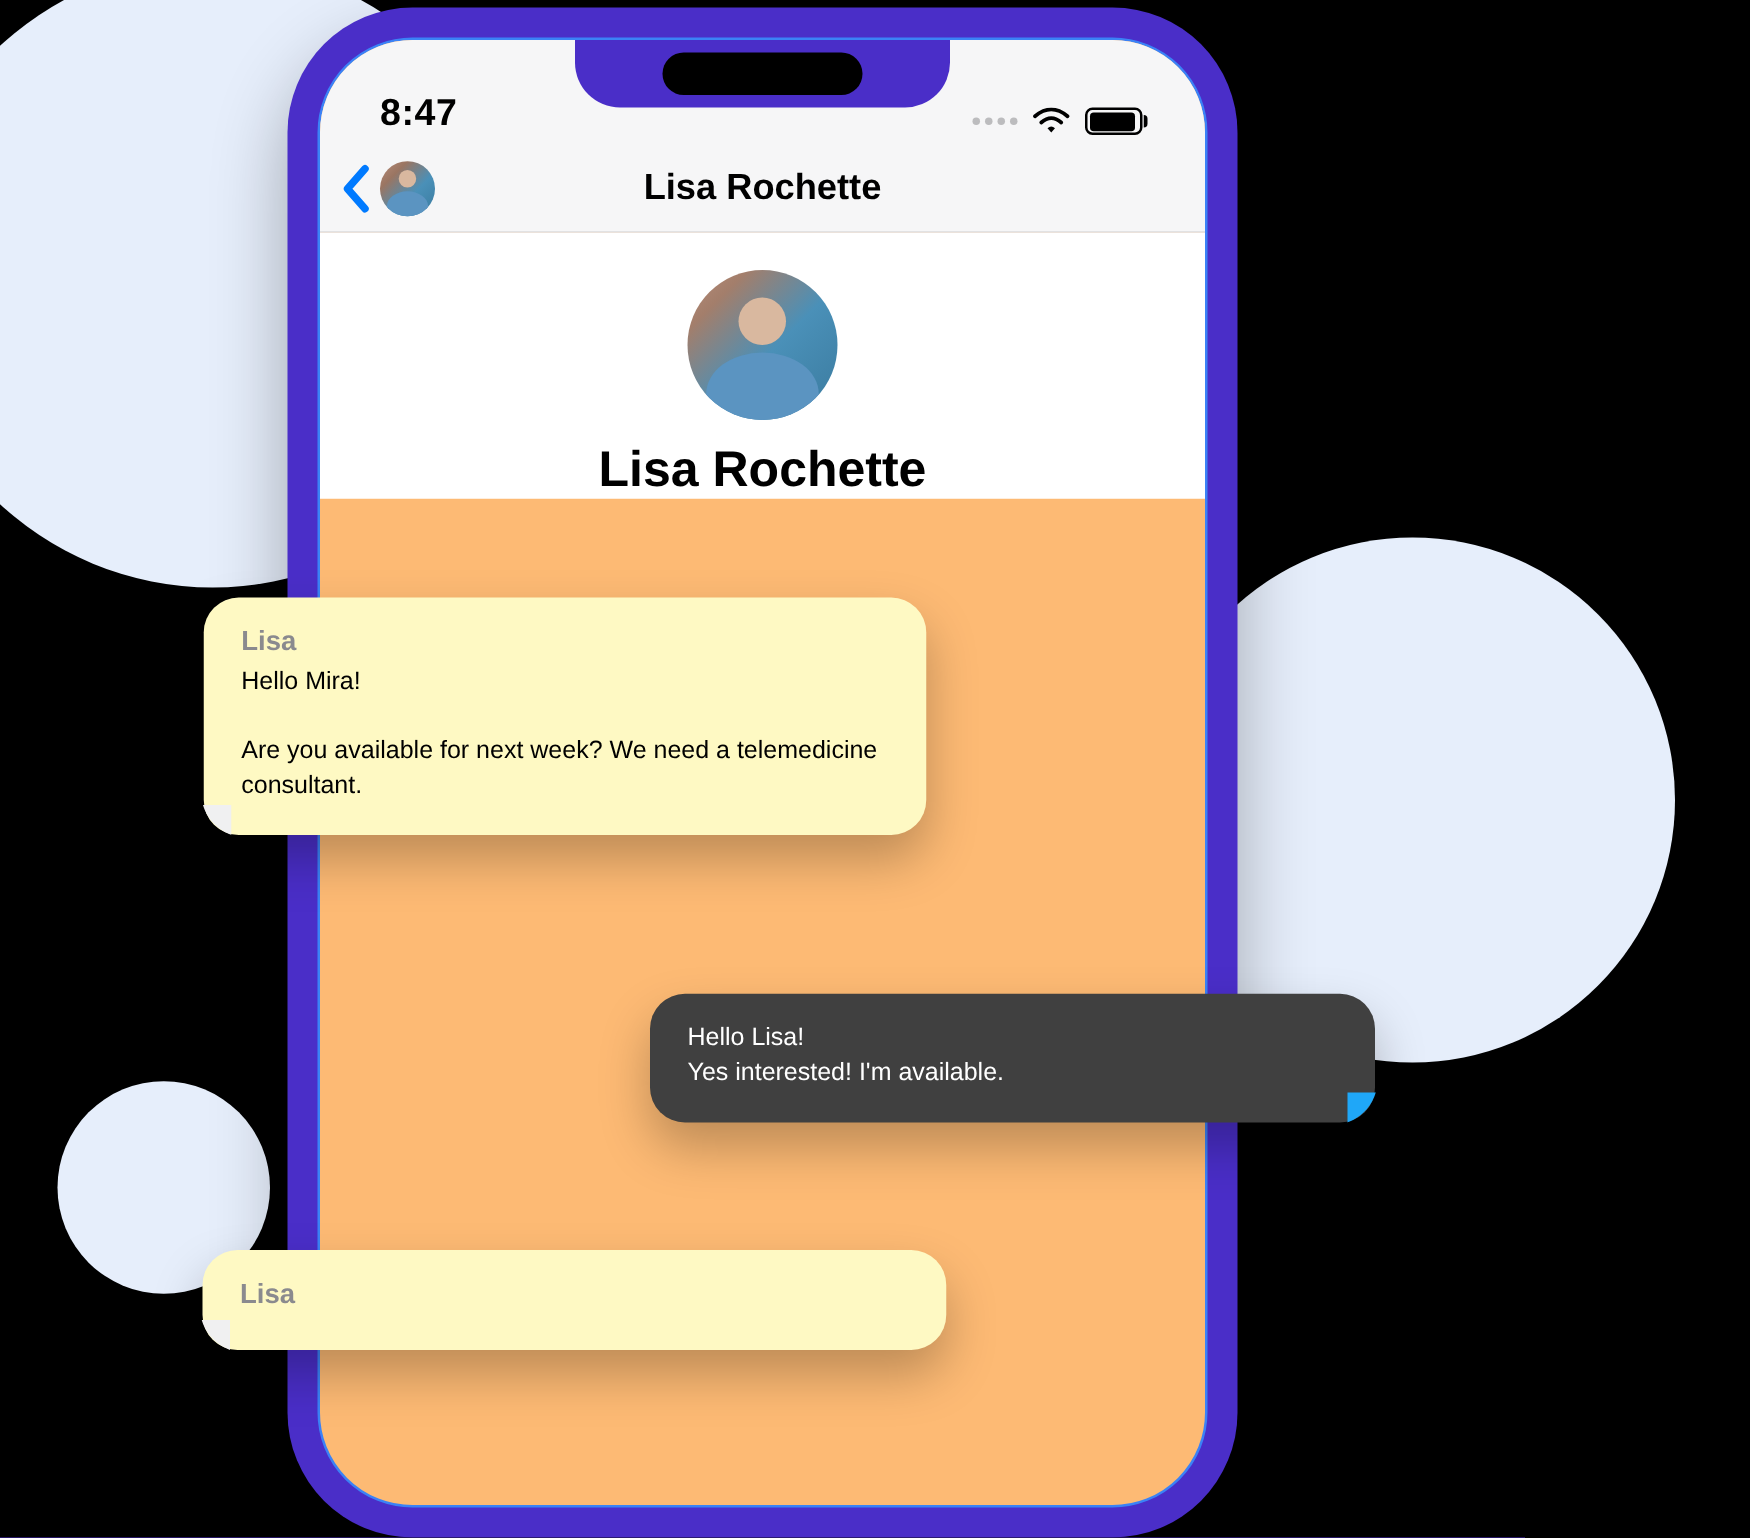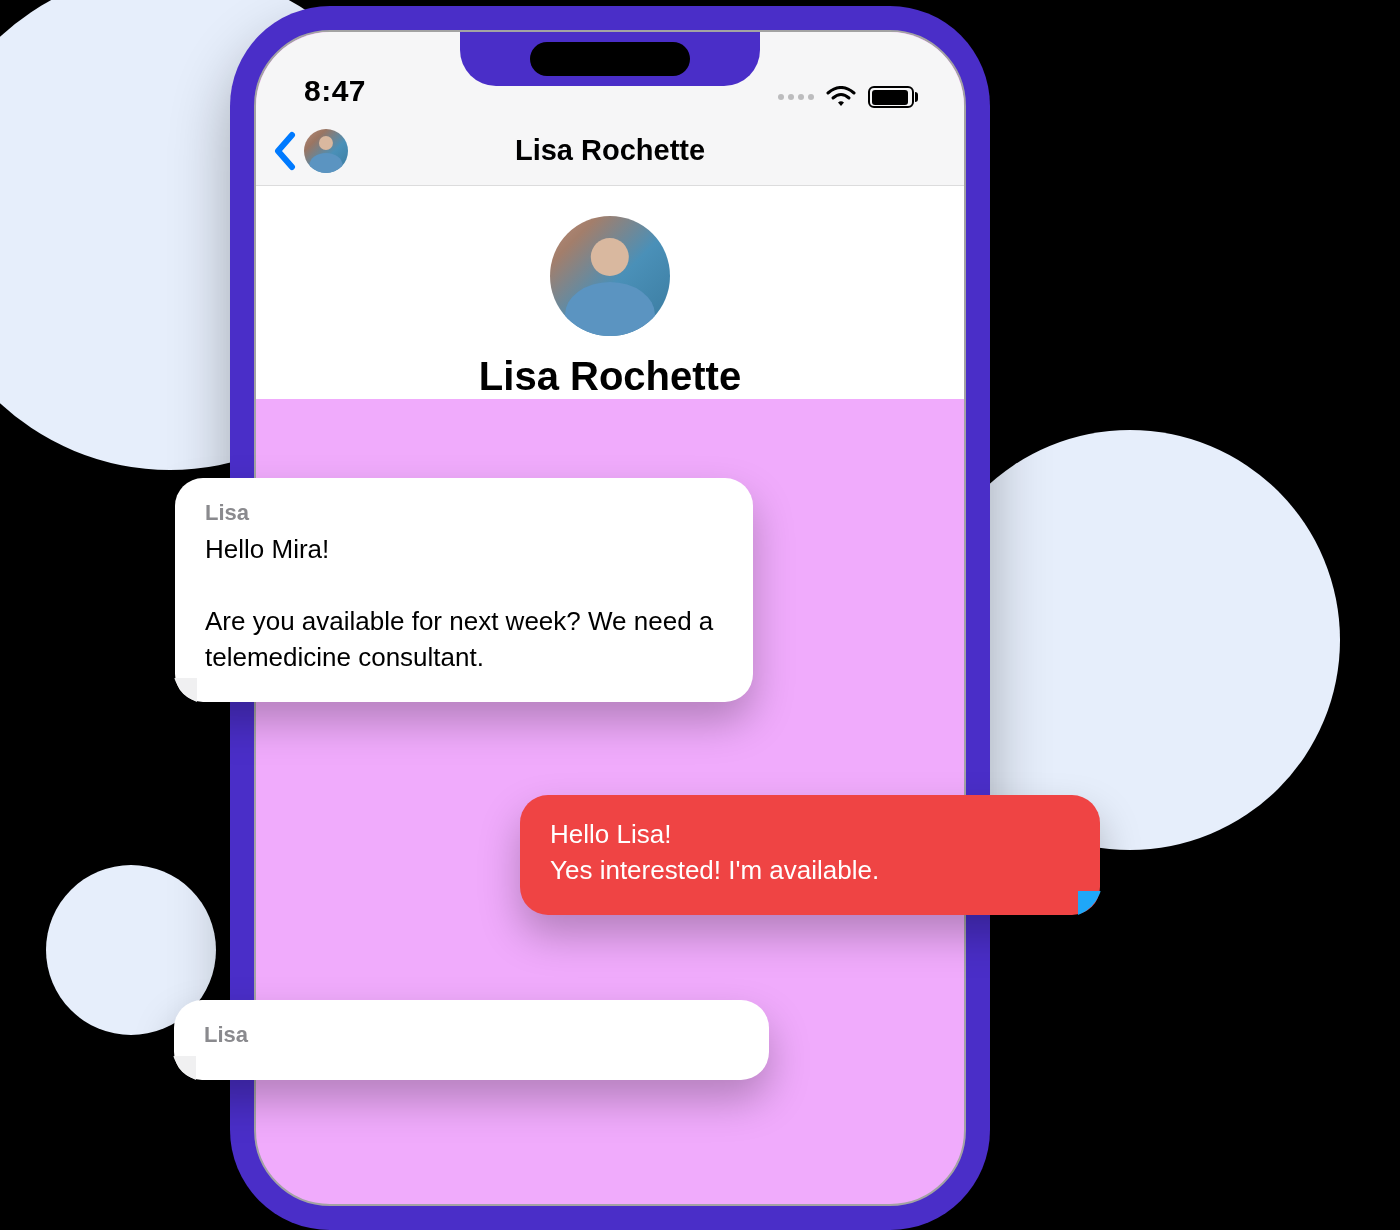--- a/index.html
+++ b/index.html
@@ -51,23 +51,23 @@
       height: 1224px;
       background: #4a2ec8;
       border-radius: 100px;
       padding: 24px;
       box-shadow: 0 30px 60px rgba(0,0,0,0.3);
     }
 
     .phone-inner {
       width: 100%;
       height: 100%;
-      background: #f0abfc;
+      background: #fdba74;
       border-radius: 76px;
-      border: 2px solid #a3a3a3;
+      border: 2px solid #3b82f6;
       position: relative;
       overflow: hidden;
     }
 
     
     .notch {
       position: absolute;
       top: 0;
       left: 50%;
       transform: translateX(-50%);
@@ -244,34 +244,33 @@
     }
 
     .bubble {
       position: absolute;
       border-radius: 28px;
       padding: 22px 30px 26px 30px;
       box-shadow: 0 20px 40px rgba(0,0,0,0.25);
       pointer-events: auto;
     }
     .bubble-received {
-      background: #ffffff;
-      margin-left: 12px;
+      background: #fef9c3;
     }
     .bubble-sent {
-      background: #ef4444;
+      background: #404040;
     }
     .bubble-sender {
       font-size: 22px;
       font-weight: 600;
       color: #8a8a8e;
       margin-bottom: 6px;
     }
     .bubble-text {
-      font-size: 26px;
+      font-size: 20px;
       line-height: 1.38;
       white-space: pre-line;
     }
     .bubble-received .bubble-text {
       color: #000;
     }
     .bubble-sent .bubble-text {
       color: #fff;
     }
 

